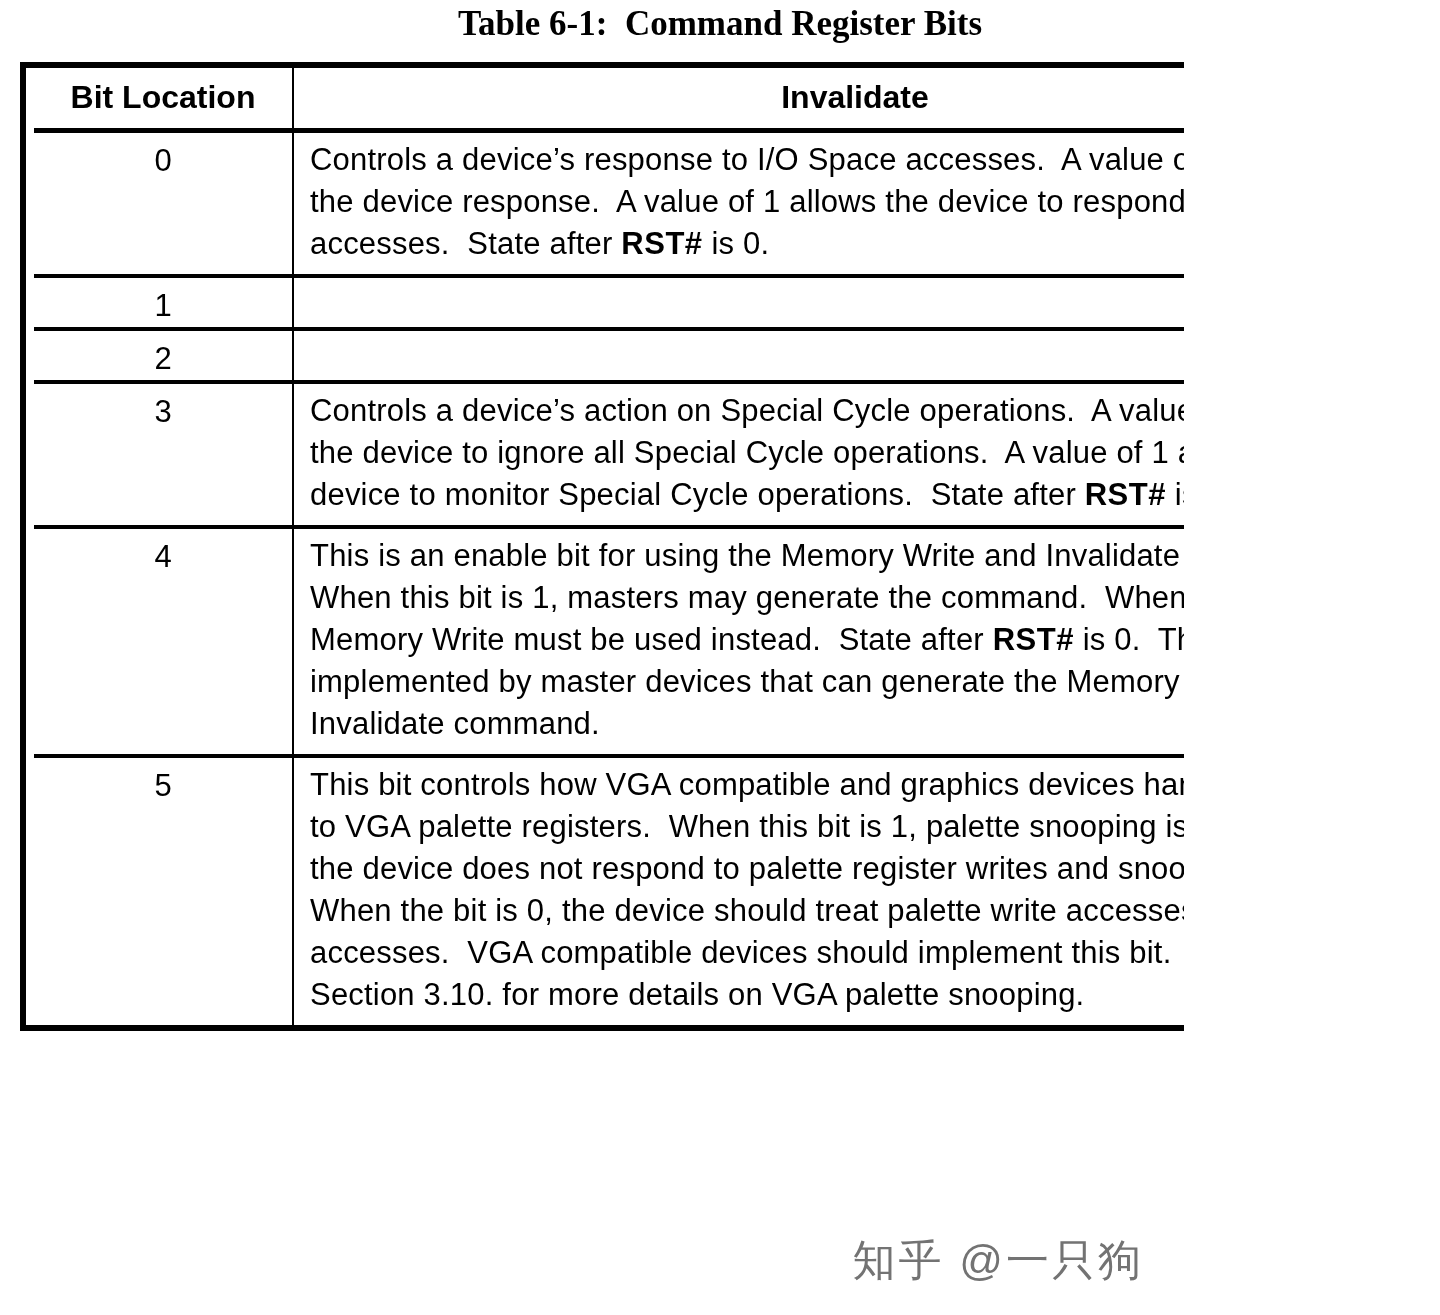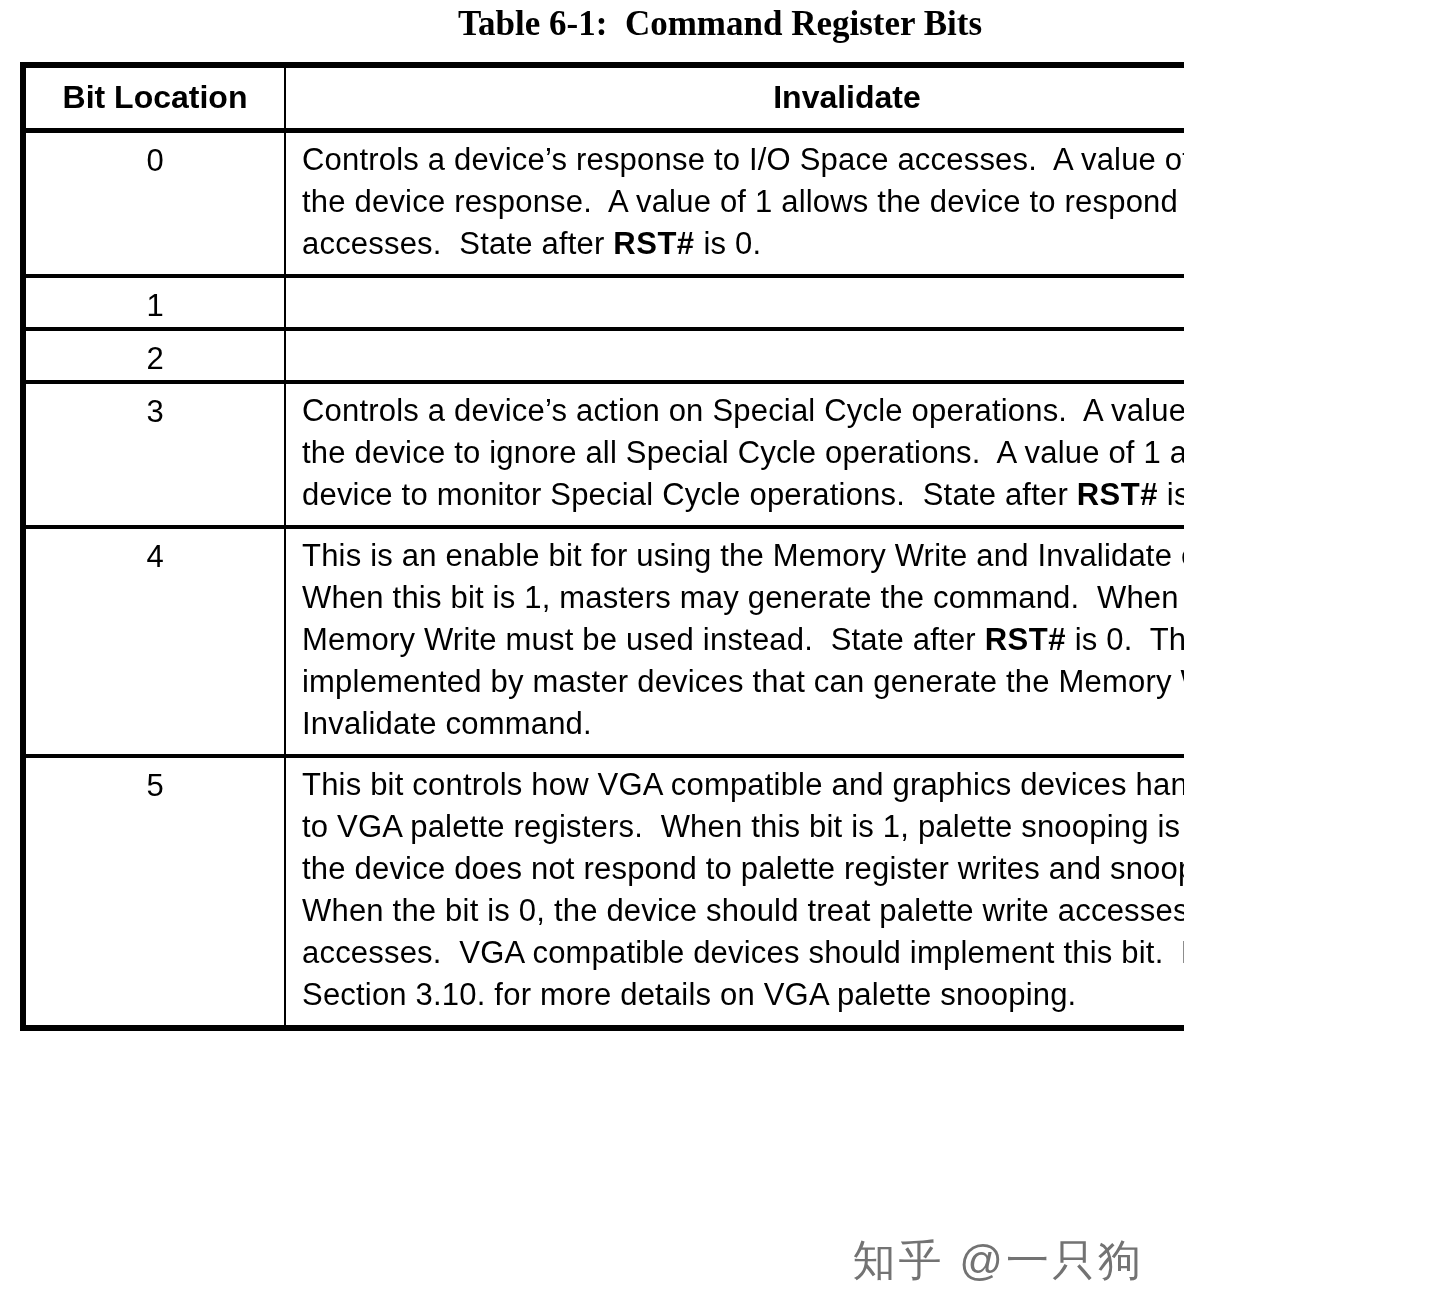--- a/index.html
+++ b/index.html
@@ -27,20 +27,21 @@
     font-size: 35px;
     white-space: pre;
   }
   .cmd-table {
     position: absolute;
     left: 20px;
     top: 62px;
     width: 1382px;
     border: 6px solid #000000;
     background: #ffffff;
+    padding-left: 8px;
   }
   .thead, .trow {
     display: grid;
     grid-template-columns: 260px 1fr;
   }
   .thead {
     border-bottom: 5px solid #000000;
   }
   .th {
     font-weight: bold;

